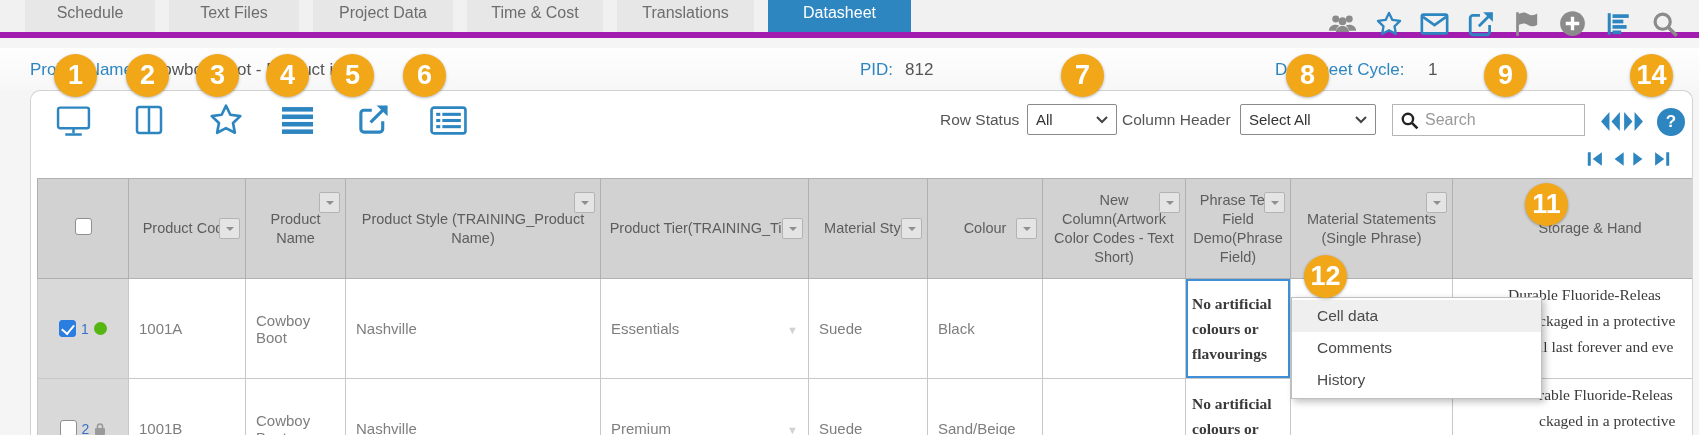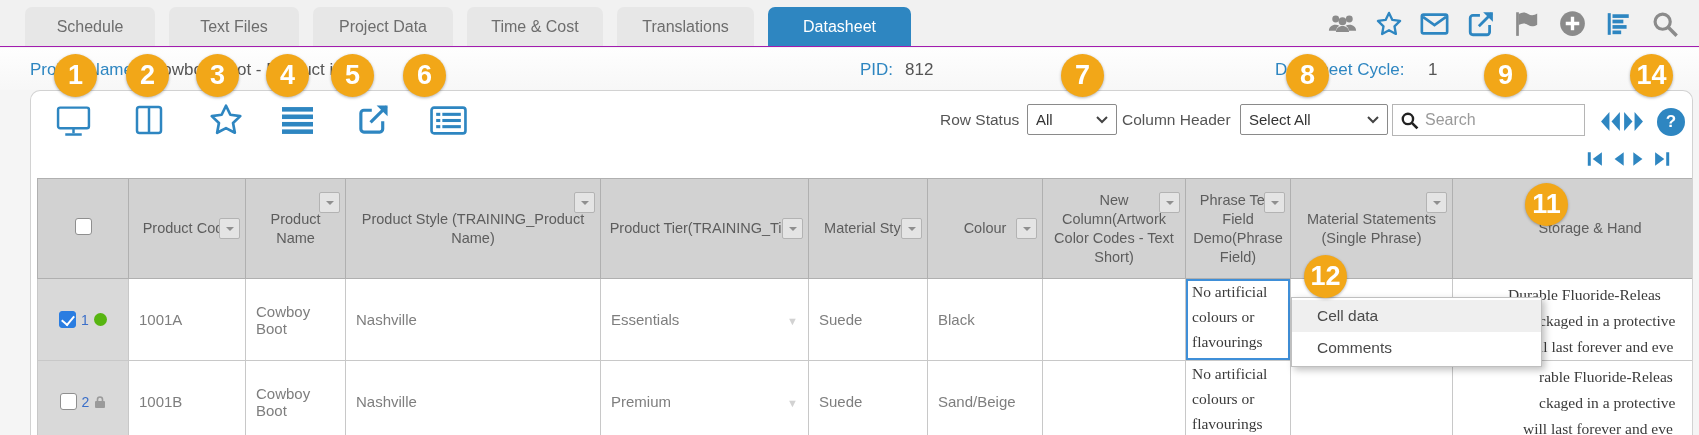--- a/index.html
+++ b/index.html
@@ -1,20 +1,20 @@
 <!DOCTYPE html>
 <html><head>
 <meta charset="utf-8">
 <style>
   * { margin:0; padding:0; box-sizing:border-box; }
   html,body { width:1699px; height:435px; overflow:hidden; }
   body { font-family:"Liberation Sans","DejaVu Sans",sans-serif; background:#f5f5f5; position:relative; color:#555; }
 
   
-  .tabstrip { position:absolute; left:0; top:0; width:1699px; height:47px; background:#f1f1f1; border-bottom:1px solid #a21caf; display:flex; align-items:flex-end; padding-left:25px; gap:14px; }
+  .tabstrip { position:absolute; left:0; top:0; width:1699px; height:38px; background:#f1f1f1; border-bottom:6px solid #a21caf; display:flex; align-items:flex-end; padding-left:25px; gap:14px; }
   .tab { height:39px; border-radius:7px 7px 0 0; background:#e7e7e7; color:#6d6d6d; font-size:16px; display:flex; align-items:center; justify-content:center; cursor:pointer; }
   .tab.active { background:#2e86c1; color:#fff; }
   .hdr-icons { position:absolute; right:20px; top:0; height:47px; display:flex; align-items:center; gap:17px; }
   .hdr-icons .ic { width:29px; height:29px; display:flex; align-items:center; justify-content:center; cursor:pointer; }
 
   
   .infobar { position:absolute; left:0; top:48px; width:1699px; height:42px; background:linear-gradient(#fefefe,#f7f7f7); }
   .infobar .lbl { color:#2e86c1; font-size:17px; position:absolute; top:12px; }
   .infobar .val { color:#555; font-size:17px; position:absolute; top:12px; }
 
@@ -48,21 +48,21 @@
   .rownum { font-size:14px; color:#3b6fc9; }
   .cb { width:17px; height:17px; border:1.5px solid #8f8f8f; border-radius:3px; background:#fff; display:inline-block; position:relative; cursor:pointer; flex:none; }
   .cb.on { background:#2a7de1; border-color:#2a7de1; }
   .cb.on::after { content:""; position:absolute; left:4px; top:1px; width:6px; height:10px; border:solid #fff; border-width:0 2.5px 2.5px 0; transform:rotate(40deg); }
   .gdot { width:13px; height:13px; border-radius:50%; background:#57b511; display:inline-block; }
   .filter-btn { position:absolute; right:5px; top:calc(50% - 11px); width:21px; height:21px; background:#e4e4e4; border:1px solid #b3b3b3; border-radius:2px; cursor:pointer; display:flex; align-items:center; justify-content:center; }
   .filter-btn.f-top { top:13px; }
   .filter-btn::after { content:""; border:4.5px solid transparent; border-top-color:#8f8f8f; margin-top:5px; }
   .cell-dd { float:right; color:#d2d2d2; font-size:11px; margin-top:4px; }
   td.serif { font-family:"Liberation Serif","DejaVu Serif",serif; color:#3a3a3a; vertical-align:top; }
-  td.phrase { padding:0 6px; line-height:25px; font-size:15.5px; }
+  td.phrase { padding:12px 6px; line-height:25px; font-size:15.5px;font-weight:bold; }
   td.phrase.selc { box-shadow:inset 0 0 0 2px #3f8fd8; }
   td.storage { padding:3px 0 0 0; line-height:26px; font-size:15.5px; white-space:nowrap; }
 
   
   .ctxmenu { position:absolute; left:1291px; top:297px; width:251px; background:#fff; border:1px solid #bfbfbf; box-shadow:3px 3px 7px rgba(0,0,0,.25); z-index:40; padding:2px 0; }
   .ctxmenu .mi { height:32px; display:flex; align-items:center; padding-left:25px; font-size:15.5px; color:#4a4a4a; cursor:pointer; }
   .ctxmenu .mi.hl { background:#efefef;text-align:right; }
 
   
   .badge { position:absolute; width:43px; height:43px; border-radius:50%; background:#f2a718; color:#fff; font-size:27px; font-weight:600; display:flex; align-items:center; justify-content:center; z-index:60; box-shadow:0 1px 3px rgba(0,0,0,.3); }
@@ -202,21 +202,21 @@
   </span>
 
   <span class="tb-label" style="left:909px">Row Status</span>
   <div class="selbox" style="left:996px; width:90px">
     <span>All</span>
     <svg viewBox="0 0 12 8" width="12" height="8">
         <path d="M1 1l5 5 5-5" fill="none" stroke="#444" stroke-width="2"></path>
       </svg>
   </div>
   <span class="tb-label" style="left:1091px">Column Header</span>
-  <div class="selbox" style="left:1209px; width:148px">
+  <div class="selbox" style="left:1209px; width:136px">
     <span>Select All</span>
     <svg viewBox="0 0 12 8" width="12" height="8">
         <path d="M1 1l5 5 5-5" fill="none" stroke="#444" stroke-width="2"></path>
       </svg>
   </div>
   <div class="searchbox">
     <svg viewBox="0 0 24 24" width="19" height="19">
         <circle cx="10" cy="10" r="6.5" fill="none" stroke="#222" stroke-width="3"></circle>
         <path d="M15 15l7 7" stroke="#222" stroke-width="3.4"></path>
       </svg>
@@ -343,20 +343,21 @@
       </tr>
 
     </tbody>
       </table>
   </div>
 </div>
 
 <div class="ctxmenu">
   <div class="mi hl">Cell data</div>
   <div class="mi">Comments</div>
+  <div class="mi">History</div>
 </div>
 
 <div class="badge" style="left:54px;   top:54px">1</div>
 <div class="badge" style="left:126px;  top:54px">2</div>
 <div class="badge" style="left:196px;  top:54px">3</div>
 <div class="badge" style="left:266px;  top:54px">4</div>
 <div class="badge" style="left:331px;  top:54px">5</div>
 <div class="badge" style="left:403px;  top:54px">6</div>
 <div class="badge" style="left:1061px; top:54px">7</div>
 <div class="badge" style="left:1286px; top:54px">8</div>

